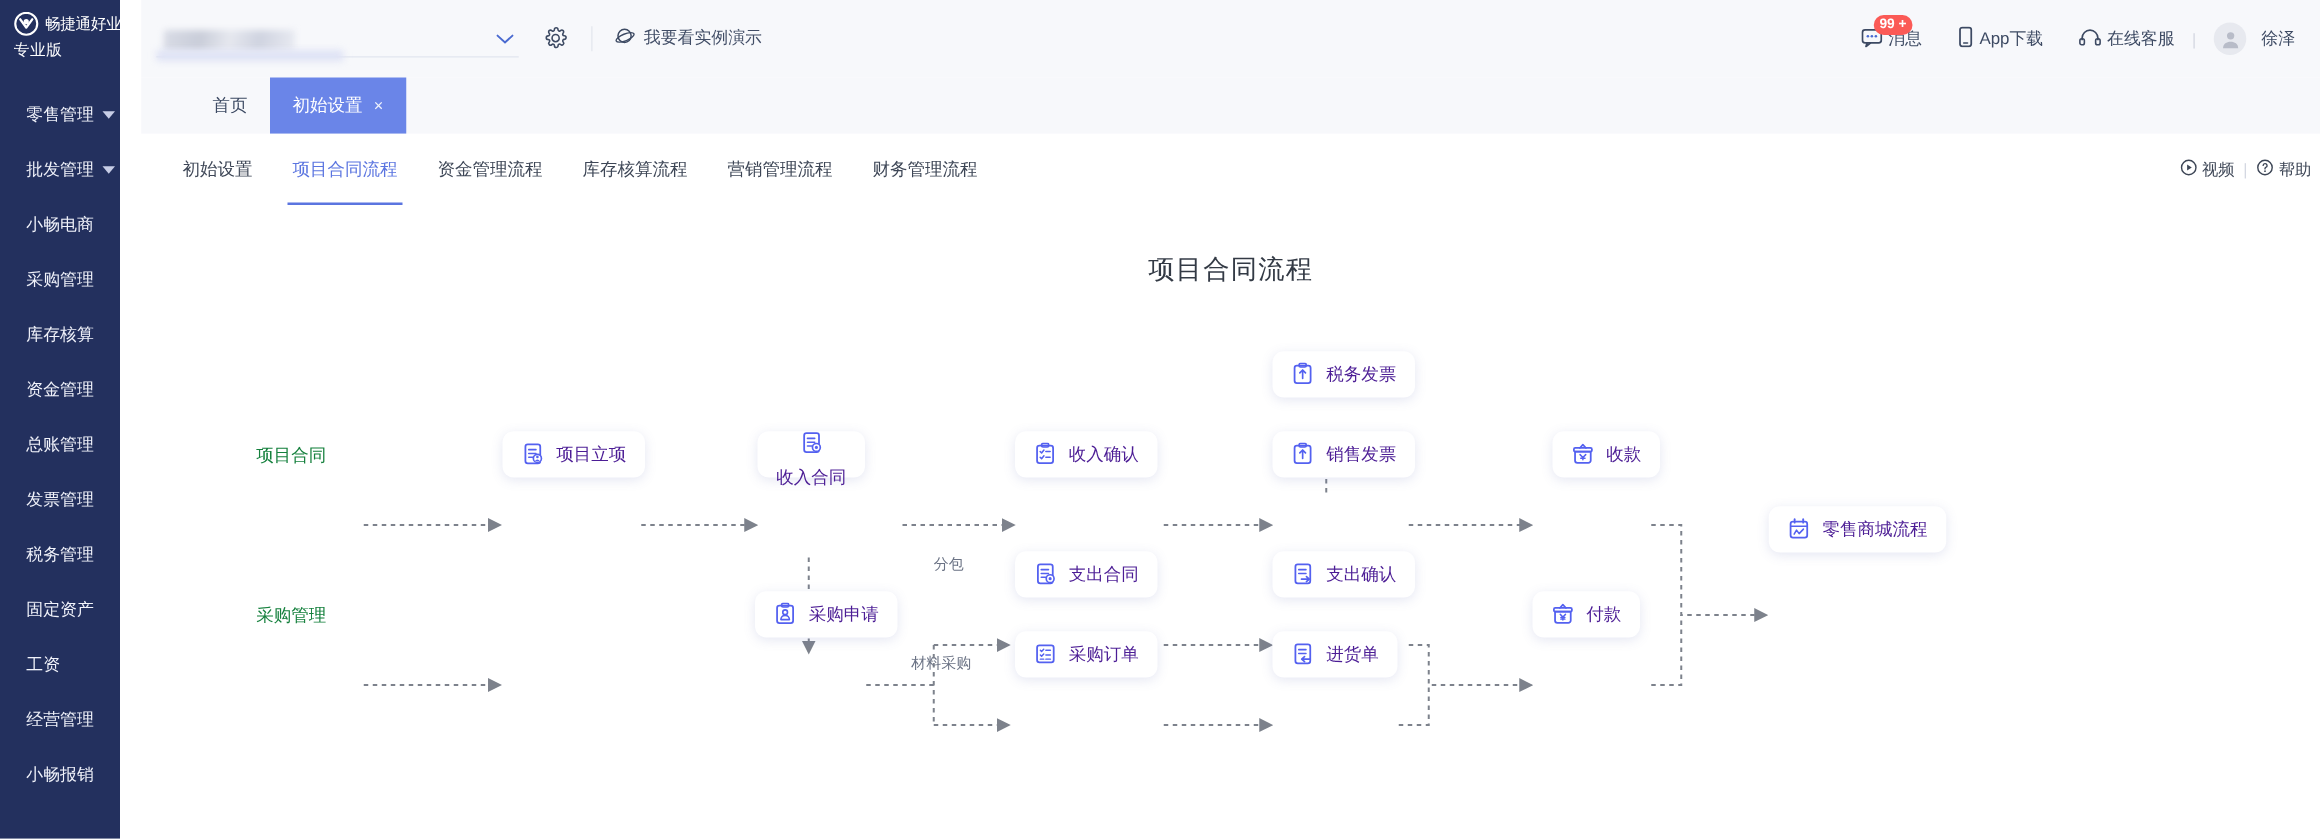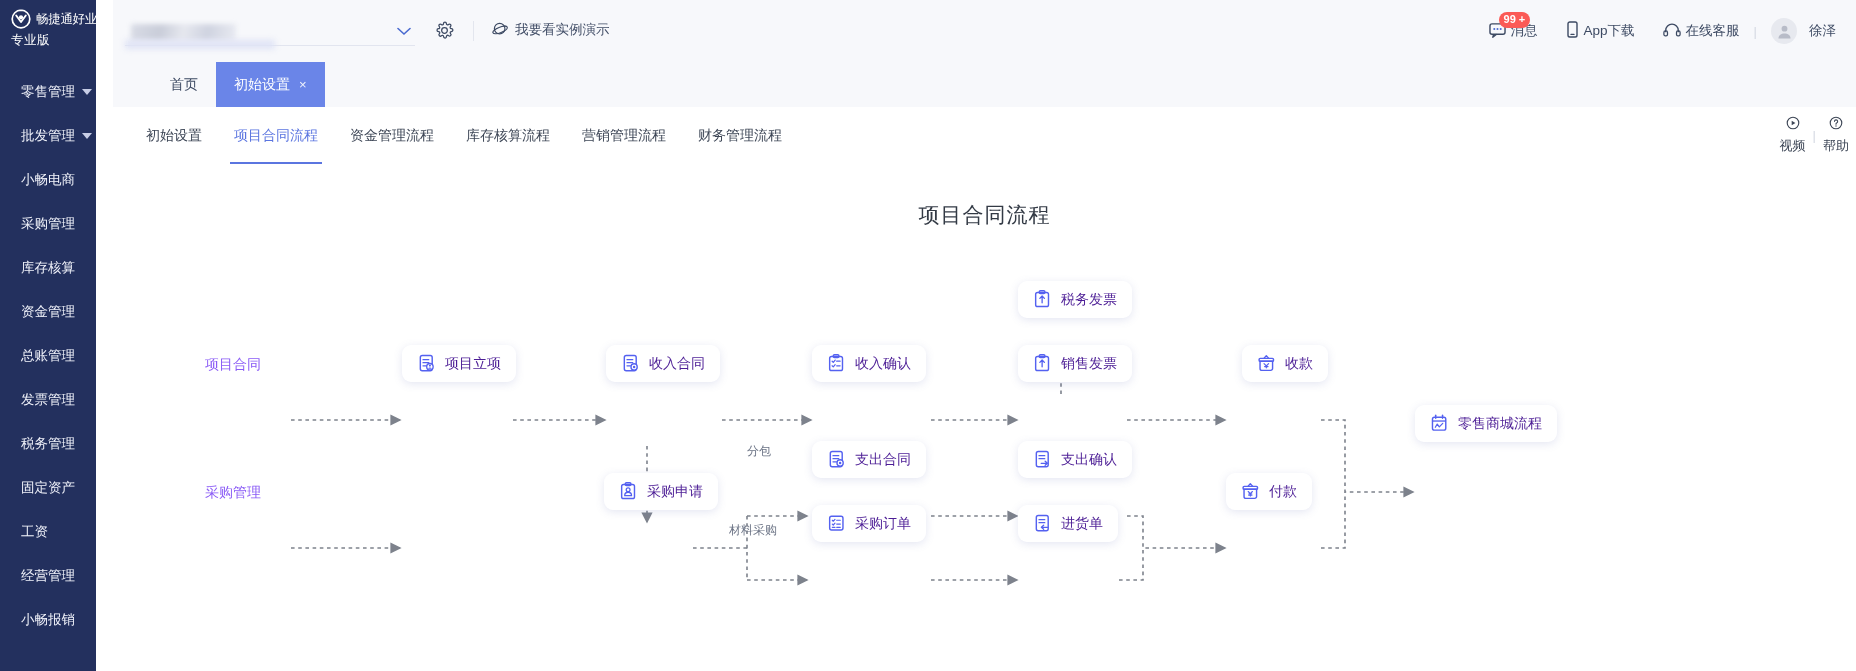--- a/index.html
+++ b/index.html
@@ -152,21 +152,21 @@
   .subtab.active::after {
     content: ""; position: absolute;
     left: 12px; right: 12px; bottom: 0; height: 2px;
     background: #5b75e0;
   }
   .subtabs-right {
     position: absolute; right: 0px; top: 0; height: 57px;
     display: flex; align-items: center; gap: 0px;
     font-size: 13px; color: #3d4656;
   }
-  .srt-item { display: flex; align-items: center; gap: 4px; cursor: pointer; padding: 0 7px; white-space: nowrap; flex-direction: column;}
+  .srt-item { display: flex; gap: 4px; cursor: pointer; padding: 0 7px; white-space: nowrap;}
   .srt-sep { color: #d4d8e2; }
 
   
   .diagram-title {
     text-align: center;
     font-size: 21px; color: #333a45;
     margin-top: 37px;
     letter-spacing: 1px;
   }
   .canvas {
@@ -182,21 +182,21 @@
     padding: 0 15px;
     height: 37px;
     font-size: 14px;
     color: #4c1d95;
     white-space: nowrap;
     cursor: pointer;
   }
   .node svg { flex: 0 0 19px; }
   .rowlabel {
     position: absolute;
-    font-size: 14px; color: #8b5cf6;
+    font-size: 14px; color: #15803d;
     white-space: nowrap;
   }
   .edgelabel {
     position: absolute;
     font-size: 12px; color: #6b7385;
     white-space: nowrap;
   }
   svg.edges {
     position: absolute; left: 0; top: 0;
     width: 1743px; height: 564px;
@@ -442,21 +442,21 @@
     <line x1="6.3" y1="6" x2="12.4" y2="6" stroke="#5461f0" stroke-width="1.3" stroke-linecap="round"></line>
     <line x1="6.3" y1="9.2" x2="12.4" y2="9.2" stroke="#5461f0" stroke-width="1.3" stroke-linecap="round"></line>
     <line x1="6.3" y1="12.4" x2="10" y2="12.4" stroke="#5461f0" stroke-width="1.3" stroke-linecap="round"></line>
                 <circle cx="13.6" cy="13.4" r="3.4" fill="#fff" stroke="#5461f0" stroke-width="1.4"></circle>
                 <circle cx="13.6" cy="12.2" r="1.1" fill="#5461f0"></circle>
                 <path d="M11.6 15.6a2.2 2.2 0 0 1 4 0z" fill="#5461f0"></path>
               </svg>
             </span>
             <span>项目立项</span>
           </div>
-          <div class="node" style="left: 493px; top: 181px;">
+          <div class="node" style="left: 493px; top: 181px; flex-direction: column;">
             <span style="display: flex;">
               <svg width="19" height="19" viewBox="0 0 20 20">
     <rect x="3.5" y="1.6" width="12.5" height="16" rx="2" fill="none" stroke="#5461f0" stroke-width="1.5"></rect>
 
     <line x1="6.3" y1="6" x2="12.4" y2="6" stroke="#5461f0" stroke-width="1.3" stroke-linecap="round"></line>
     <line x1="6.3" y1="9.2" x2="12.4" y2="9.2" stroke="#5461f0" stroke-width="1.3" stroke-linecap="round"></line>
     <line x1="6.3" y1="12.4" x2="10" y2="12.4" stroke="#5461f0" stroke-width="1.3" stroke-linecap="round"></line>
                 <circle cx="13.8" cy="13.6" r="3.3" fill="#fff" stroke="#5461f0" stroke-width="1.4"></circle>
                 <circle cx="13.8" cy="13.6" r="1.3" fill="#5461f0"></circle>
               </svg>

